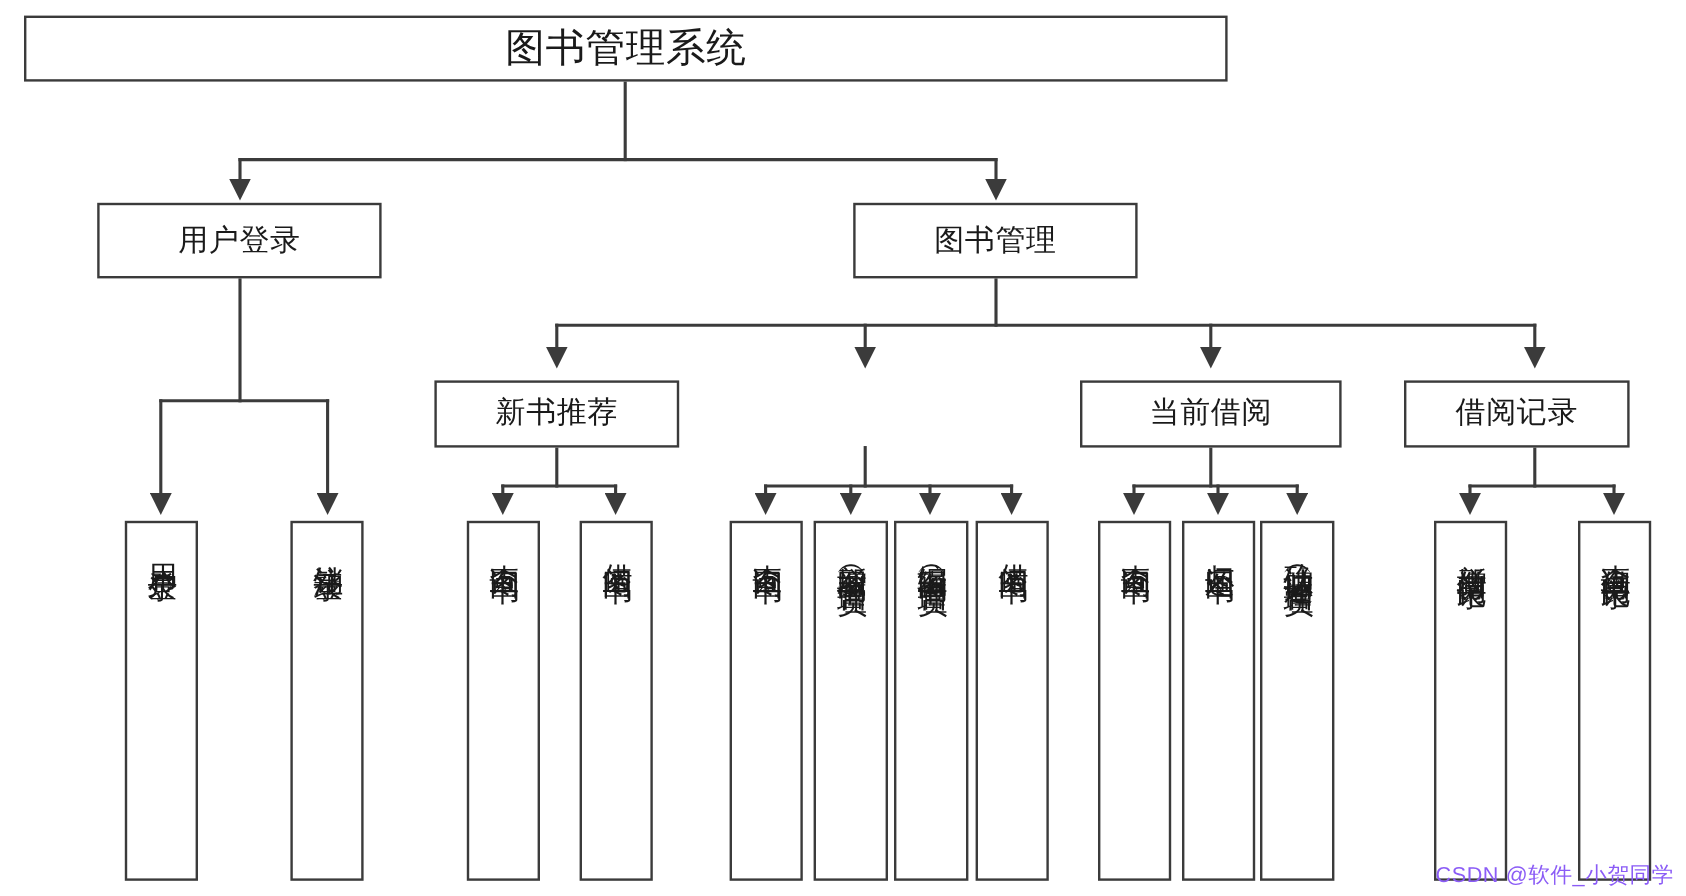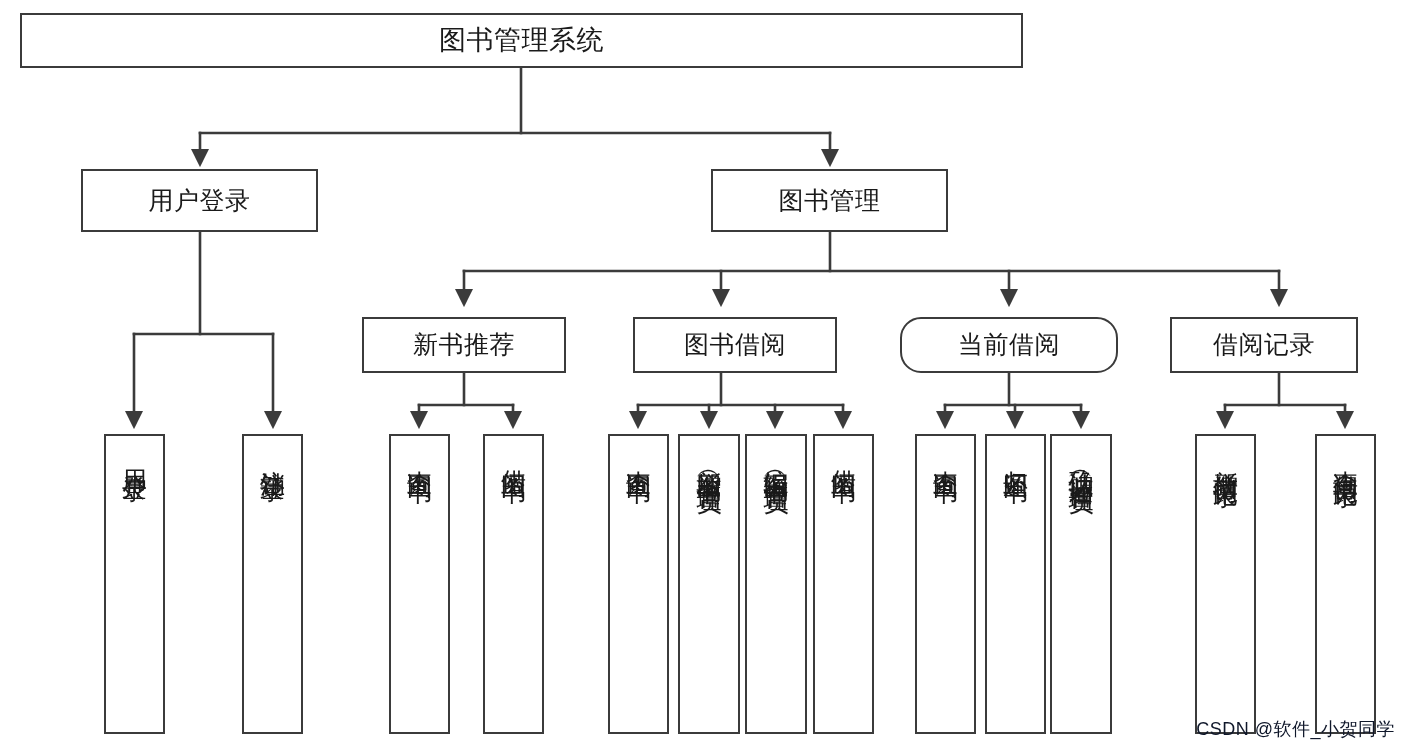--- a/index.html
+++ b/index.html
@@ -40,41 +40,41 @@
     display: block;
     text-align: center;
     line-height: 1.18;
     letter-spacing: 0.5px;
     white-space: pre;
   }
   .node.horizontal .node-label {
     font-size: 25px;
   }
   .node.root .node-label {
-    font-size: 27px;
+    font-size: 33px;
   }
   .node.vertical {
     align-items: flex-start;
     justify-content: center;
     padding-top: 14px;
   }
   .node.vertical .node-label {
     writing-mode: vertical-rl;
     text-orientation: upright;
     font-size: 25px;
     line-height: 1.0;
     letter-spacing: 3px;
     white-space: pre;
   }
   #watermark {
     position: absolute;
     right: 10px;
     bottom: 6px;
     font-size: 18px;
-    color: #0f172a;
+    color: #8b5cf6;
     letter-spacing: 0.5px;
     z-index: 5;
     user-select: none;
     white-space: nowrap;
     margin-top: 17px;
   }
 </style>
 </head>
 <body>
 
@@ -139,25 +139,22 @@
   </div>
 
   <div class="node horizontal" style="left:362px; top:317px; width:204px; height:56px;">
     <span class="node-label">新书推荐</span>
   </div>
 
   <div class="node horizontal" style="left:711px; top:169px; width:237px; height:63px;">
     <span class="node-label">图书管理</span>
   </div>
 
-  <div class="node horizontal" style="left:633px; top:317px; width:204px; height:56px;">
-    <span class="node-label">图书借阅</span>
-  </div>
-
-  <div class="node horizontal" style="left:900px; top:317px; width:218px; height:56px;border-radius:21px;">
+
+  <div class="node horizontal" style="left:900px; top:317px; width:218px; height:56px;">
     <span class="node-label">当前借阅</span>
   </div>
 
   <div class="node horizontal" style="left:1170px; top:317px; width:188px; height:56px;">
     <span class="node-label">借阅记录</span>
   </div>
 
   <div class="node vertical" style="left:104px; top:434px; width:61px; height:300px;">
     <span class="node-label">用户登录</span>
   </div>

